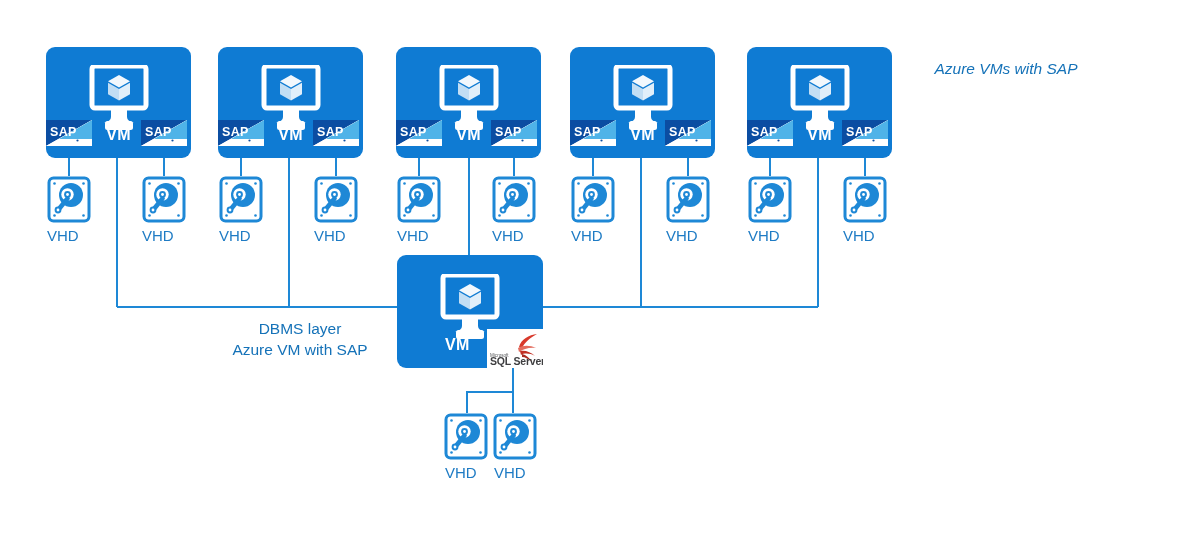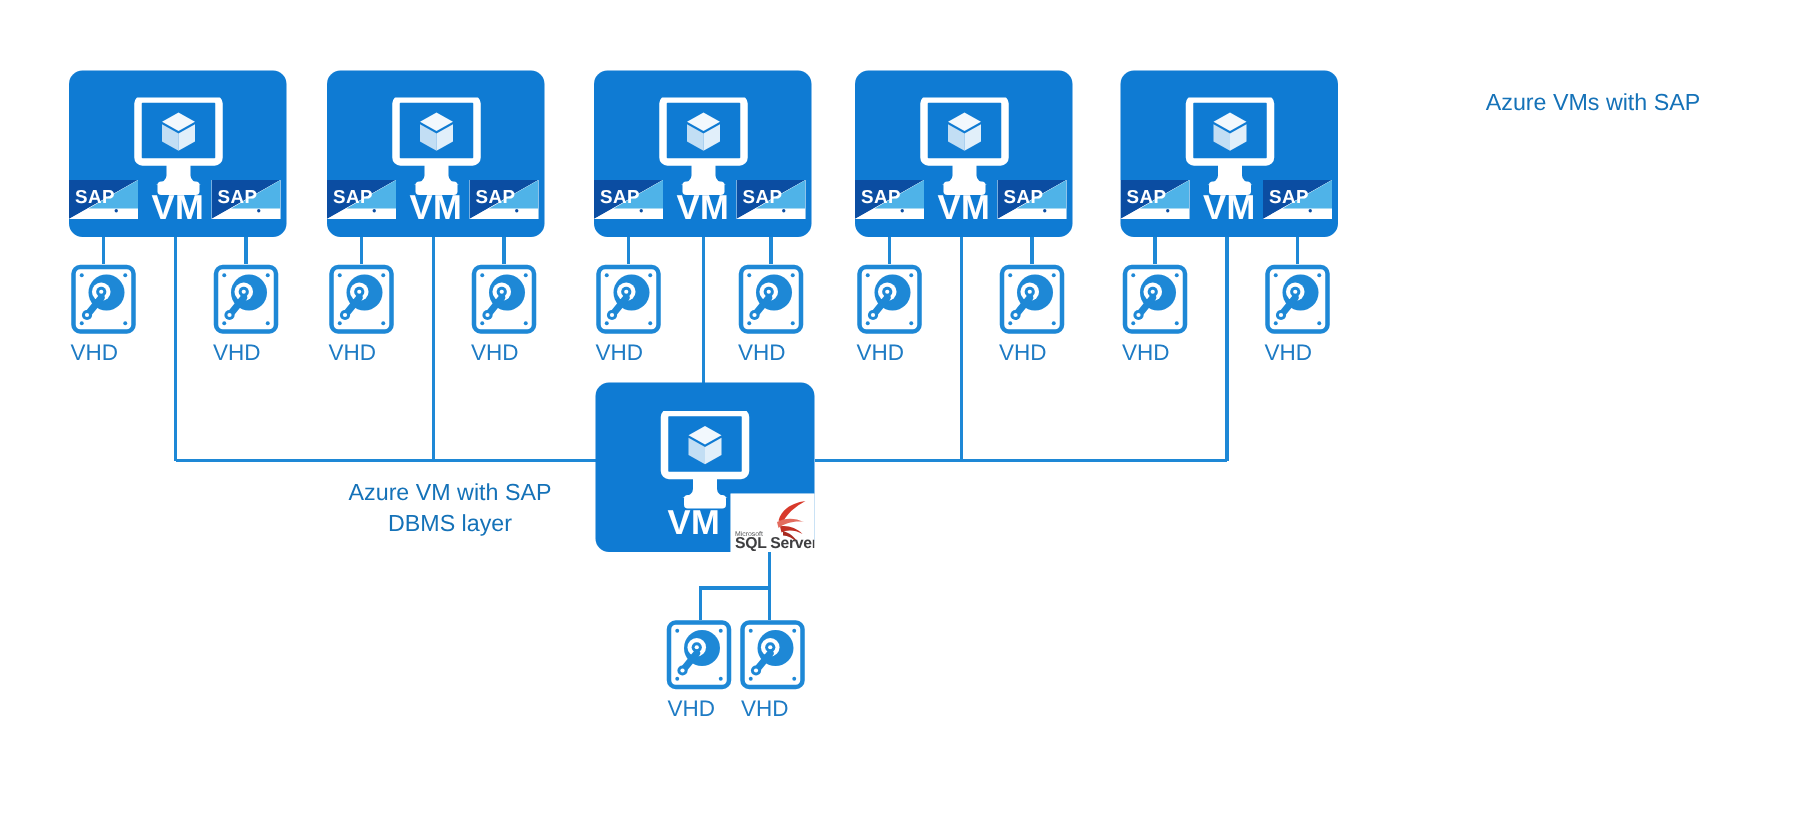--- a/index.html
+++ b/index.html
@@ -32,21 +32,21 @@
     box-sizing: border-box;
   }
   .vm-monitor {
     position: absolute;
     left: 50%;
     transform: translateX(-50%);
   }
   .vm-label {
     position: absolute;
     color: #ffffff;
-    font-size: 23px;
+    font-size: 16px;
     font-weight: bold;
     letter-spacing: 0.3px;
     line-height: 1;
     font-family: "Liberation Sans", sans-serif;
   }
   .sap-logo {
     position: absolute;
     width: 46px;
     height: 26px;
     background: #ffffff;
@@ -501,22 +501,22 @@
       <circle cx="20.5" cy="18.5" r="6.2" fill="#ffffff"></circle>
       <circle cx="20.5" cy="18.5" r="3.4" fill="#1E88D6"></circle>
       <circle cx="20.5" cy="18.5" r="1.4" fill="#ffffff"></circle>
       <path d="M20.5 22.5 L11.5 33.5" stroke="#1E88D6" stroke-width="4.6" stroke-linecap="round"></path>
       <circle cx="11" cy="34" r="3.4" fill="#1E88D6"></circle>
       <circle cx="11" cy="34" r="1.4" fill="#ffffff"></circle>
     </svg>
   </div>
   <div class="vhd-label" style="left:494px; top:465px;">VHD</div>
 
-  <div class="caption" style="left:956px; top:58px; width:212px;">
+  <div class="caption" style="left:900px; top:58px; width:212px;font-style:italic;">
     <div>Azure VMs with SAP</div>
   </div>
 
   <div class="caption" style="left:214px; top:318px; width:172px;">
+    <div>DBMS layer</div>
     <div>Azure VM with SAP</div>
-    <div>DBMS layer</div>
   </div>
 
 </div>
 
 </body></html>

